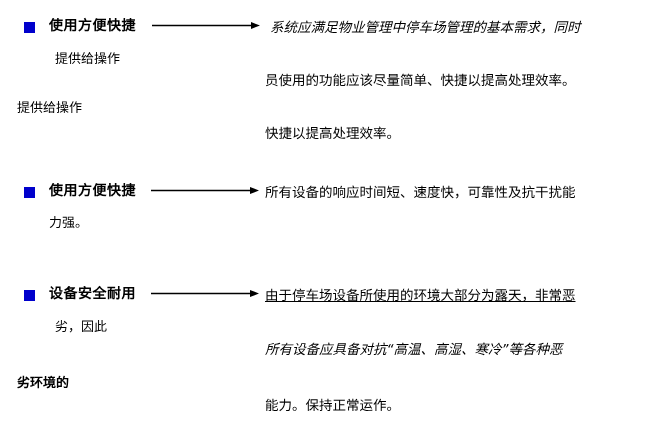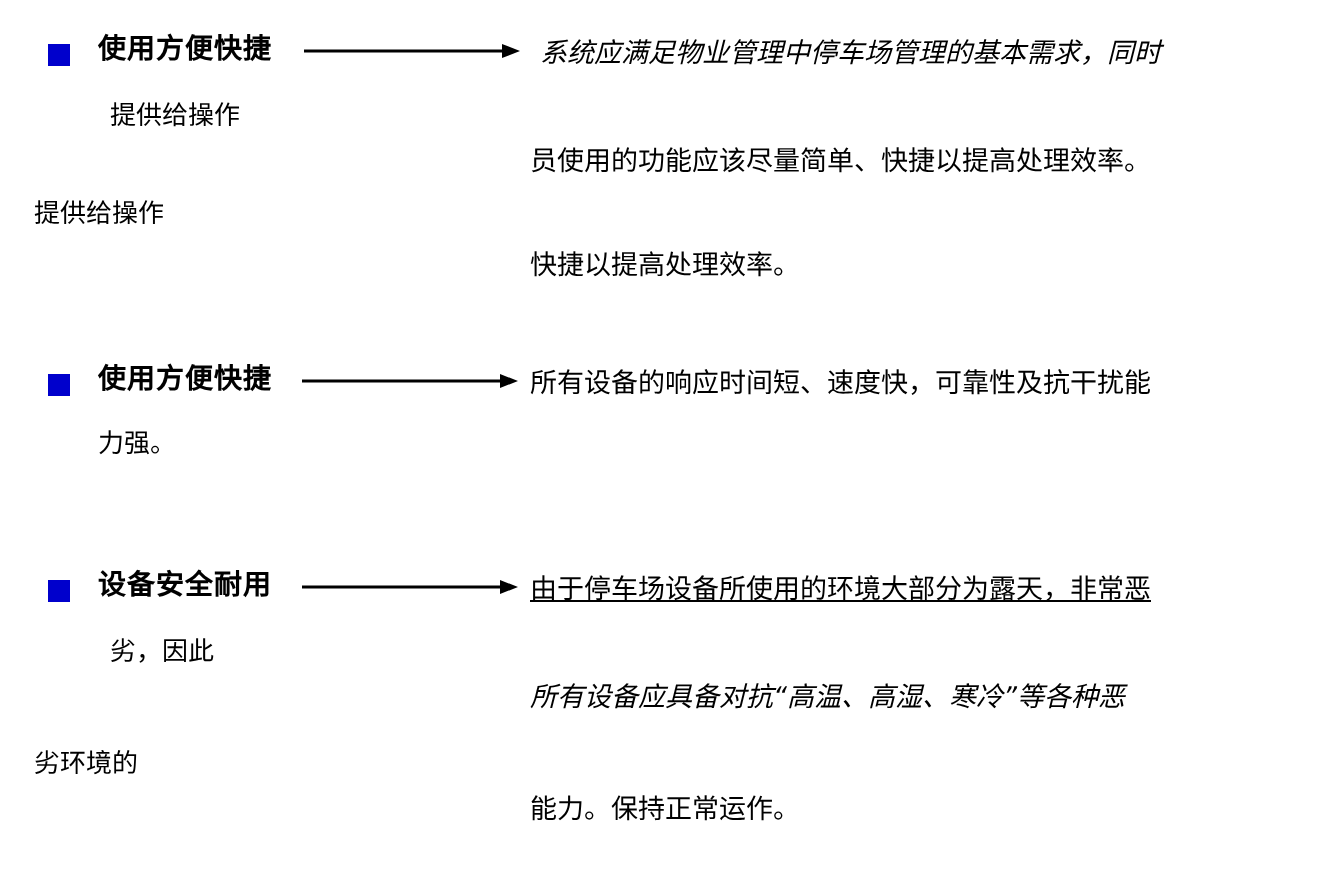--- a/index.html
+++ b/index.html
@@ -107,19 +107,19 @@
 
 <span class="abs arrow" style="left:151px; top:289px;">
   <svg width="108" height="9" viewBox="0 0 108 9" aria-hidden="true">
     <line x1="0" y1="4.5" x2="100" y2="4.5" stroke="#000000" stroke-width="1.4"></line>
     <polygon points="99,1 108,4.5 99,8" fill="#000000"></polygon>
   </svg>
 </span>
 
 <div class="abs left-line" style="left:55px; top:318px;">劣，因此</div>
 
-<div class="abs left-line" style="left:17px; top:374px;">劣环境的</div>
+<div class="abs left-line" style="left:17px; top:374px;font-weight:bold;">劣环境的</div>
 
 <div class="abs body-line" style="left:265px; top:286px;text-decoration:underline;">由于停车场设备所使用的环境大部分为露天，非常恶</div>
 
 <div class="abs body-line" style="left:265px; top:340px;font-style:italic;">所有设备应具备对抗“高温、高湿、寒冷”等各种恶</div>
 
 <div class="abs body-line" style="left:265px; top:396px;">能力。保持正常运作。</div>
 
 </body></html>

